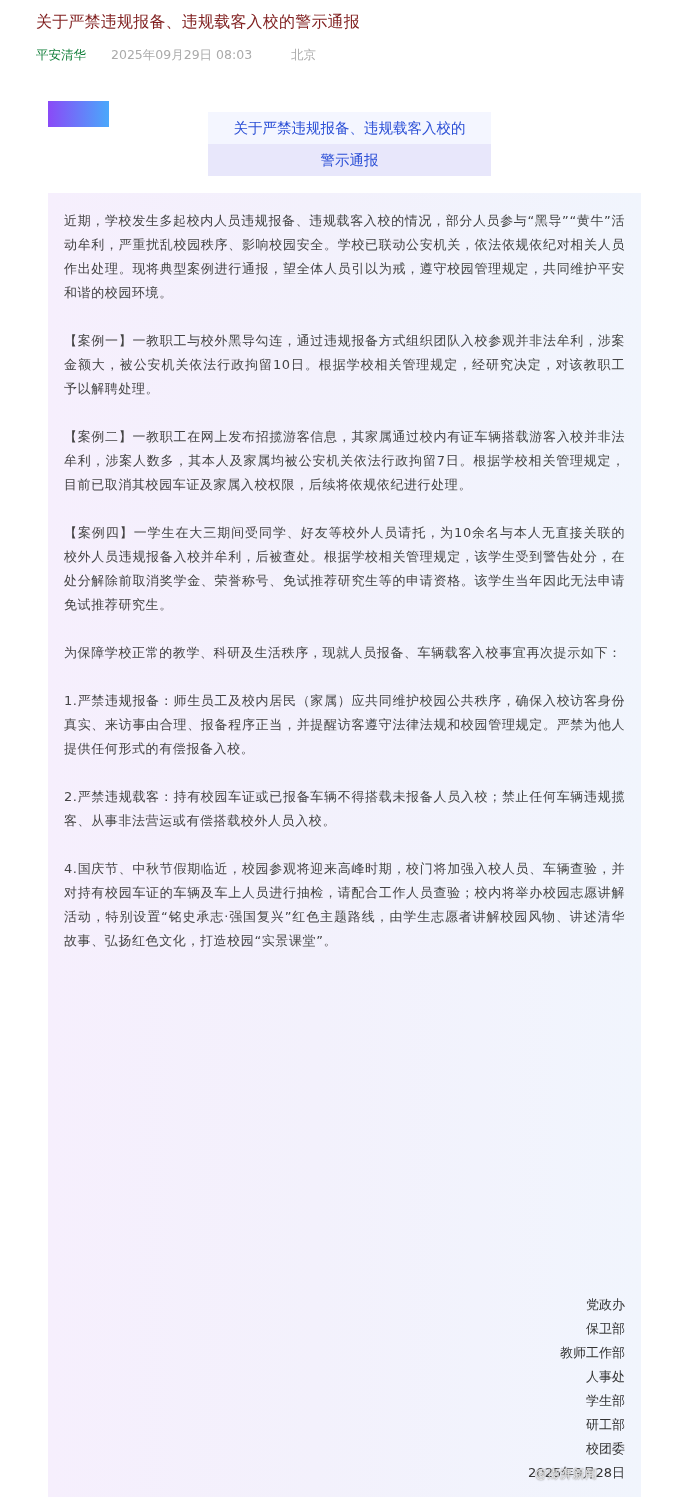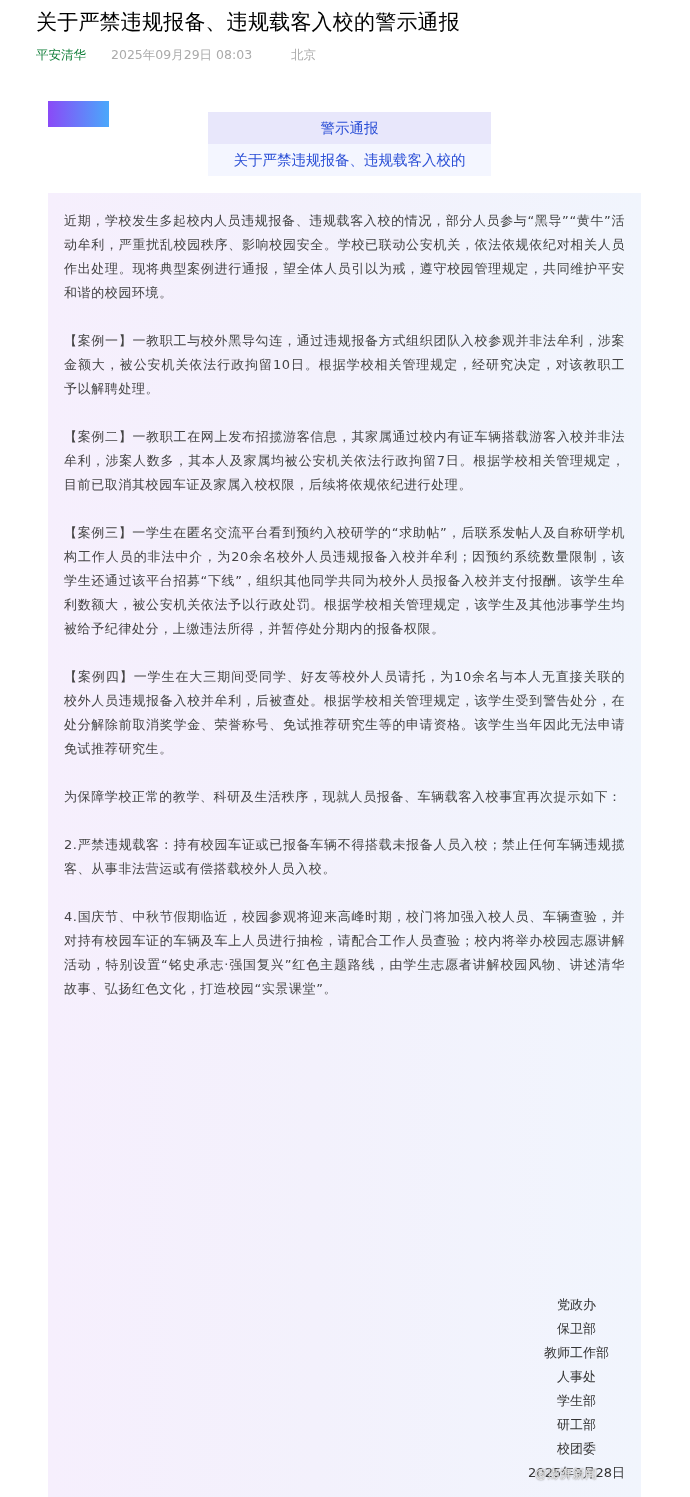--- a/index.html
+++ b/index.html
@@ -1,61 +1,61 @@
 <!DOCTYPE html>
 <html><head>
   <meta charset="utf-8">
   <style>
     * { box-sizing: border-box; margin: 0; padding: 0; }
     html, body { width: 690px; height: 1497px; background: #ffffff; overflow: hidden; }
     body { position: relative; font-family: "DejaVu Sans", "Liberation Sans", sans-serif; color: #333; }
-    .title { position: absolute; left: 36px; top: 8px; font-size: 21px; color: #000000; line-height: 28px; letter-spacing: 0.2px; }
+    .title { position: absolute; left: 36px; top: 8px; font-size: 16px; color: #7f1d1d; line-height: 28px; letter-spacing: 0.2px; }
     .meta { position: absolute; left: 36px; top: 46px; font-size: 12.5px; line-height: 18px; color: #888; white-space: nowrap; }
     .meta .author { color: #15803d; margin-right: 10px; }
     .meta .time { color: #aaa; margin-right: 8px; margin-left: 11px; }
     .meta .loc { color: #aaa; margin-left: 27px; }
     .accent-bar { position: absolute; left: 48px; top: 101px; width: 61px; height: 26px; background: linear-gradient(90deg, #8a4af7 0%, #4aa8fb 100%); }
     .banner { position: absolute; left: 208px; top: 112px; width: 283px; }
     .banner .row { height: 32px; line-height: 32px; text-align: center; color: #2b4fd6; font-size: 14.5px; }
     .banner .row1 { background: #f4f6ff; }
     .banner .row2 { background: #e8e7fb; }
     .content { position: absolute; left: 48px; top: 193px; width: 593px; height: 1304px;
       background: linear-gradient(90deg, #f6effd 0%, #f3f1fc 45%, #f1f5fd 100%);
       padding: 16px 16px 0 16px; }
     .para { font-size: 13px; line-height: 24px; color: #444; text-align: justify; letter-spacing: 0.6px; margin-bottom: 24px; }
-    .signoff { position: absolute; right: 16px; top: 1100px; text-align: center; font-size: 13px; line-height: 24px; color: #333; }
+    .signoff { position: absolute; right: 16px; top: 1100px; text-align: right; font-size: 13px; line-height: 24px; color: #333; }
     .signoff div { white-space: nowrap; }
     .watermark { position: absolute; left: 535px; top: 1466px; font-size: 12px; color: rgba(255,255,255,0.85);
       text-shadow: 0 0 1px #777, 0 0 2px #999; white-space: nowrap; letter-spacing: 0.5px; }
   </style>
 </head>
 <body>
 
 <div class="title">关于严禁违规报备、违规载客入校的警示通报</div>
 
 <div class="meta">
   <span class="author">平安清华</span>
   <span class="time">2025年09月29日 08:03</span>
   <span class="loc">北京</span>
 </div>
 
 <div class="accent-bar"></div>
 
 <div class="banner">
+  <div class="row row1">关于严禁违规报备、违规载客入校的</div>
   <div class="row row2">警示通报</div>
-  <div class="row row1">关于严禁违规报备、违规载客入校的</div>
 </div>
 
 <div class="content">
   <p class="para">近期，学校发生多起校内人员违规报备、违规载客入校的情况，部分人员参与“黑导”“黄牛”活动牟利，严重扰乱校园秩序、影响校园安全。学校已联动公安机关，依法依规依纪对相关人员作出处理。现将典型案例进行通报，望全体人员引以为戒，遵守校园管理规定，共同维护平安和谐的校园环境。</p>
   <p class="para">【案例一】一教职工与校外黑导勾连，通过违规报备方式组织团队入校参观并非法牟利，涉案金额大，被公安机关依法行政拘留10日。根据学校相关管理规定，经研究决定，对该教职工予以解聘处理。</p>
   <p class="para">【案例二】一教职工在网上发布招揽游客信息，其家属通过校内有证车辆搭载游客入校并非法牟利，涉案人数多，其本人及家属均被公安机关依法行政拘留7日。根据学校相关管理规定，目前已取消其校园车证及家属入校权限，后续将依规依纪进行处理。</p>
-  <p class="para">【案例三】一学生在匿名交流平台看到预约入校研学的“求助帖”，后联系发帖人及自称研学机构工作人员的非法中介，为20余名校外人员违规报备入校并牟利；因预约系统数量限制，该学生还通过该平台招募“下线”，组织其他同学共同为校外人员报备入校并支付报酬。该学生牟利数额大，被公安机关依法予以行政处罚。根据学校相关管理规定，该学生及其他涉事学生均被给予纪律处分，上缴违法所得，并暂停处分期内的报备权限。</p>
   <p class="para">【案例四】一学生在大三期间受同学、好友等校外人员请托，为10余名与本人无直接关联的校外人员违规报备入校并牟利，后被查处。根据学校相关管理规定，该学生受到警告处分，在处分解除前取消奖学金、荣誉称号、免试推荐研究生等的申请资格。该学生当年因此无法申请免试推荐研究生。</p>
   <p class="para">为保障学校正常的教学、科研及生活秩序，现就人员报备、车辆载客入校事宜再次提示如下：</p>
+  <p class="para">1.严禁违规报备：师生员工及校内居民（家属）应共同维护校园公共秩序，确保入校访客身份真实、来访事由合理、报备程序正当，并提醒访客遵守法律法规和校园管理规定。严禁为他人提供任何形式的有偿报备入校。</p>
   <p class="para">2.严禁违规载客：持有校园车证或已报备车辆不得搭载未报备人员入校；禁止任何车辆违规揽客、从事非法营运或有偿搭载校外人员入校。</p>
   <p class="para">4.国庆节、中秋节假期临近，校园参观将迎来高峰时期，校门将加强入校人员、车辆查验，并对持有校园车证的车辆及车上人员进行抽检，请配合工作人员查验；校内将举办校园志愿讲解活动，特别设置“铭史承志·强国复兴”红色主题路线，由学生志愿者讲解校园风物、讲述清华故事、弘扬红色文化，打造校园“实景课堂”。</p>
 
   <div class="signoff">
     <div>党政办</div>
     <div>保卫部</div>
     <div>教师工作部</div>
     <div>人事处</div>
     <div>学生部</div>
     <div>研工部</div>

